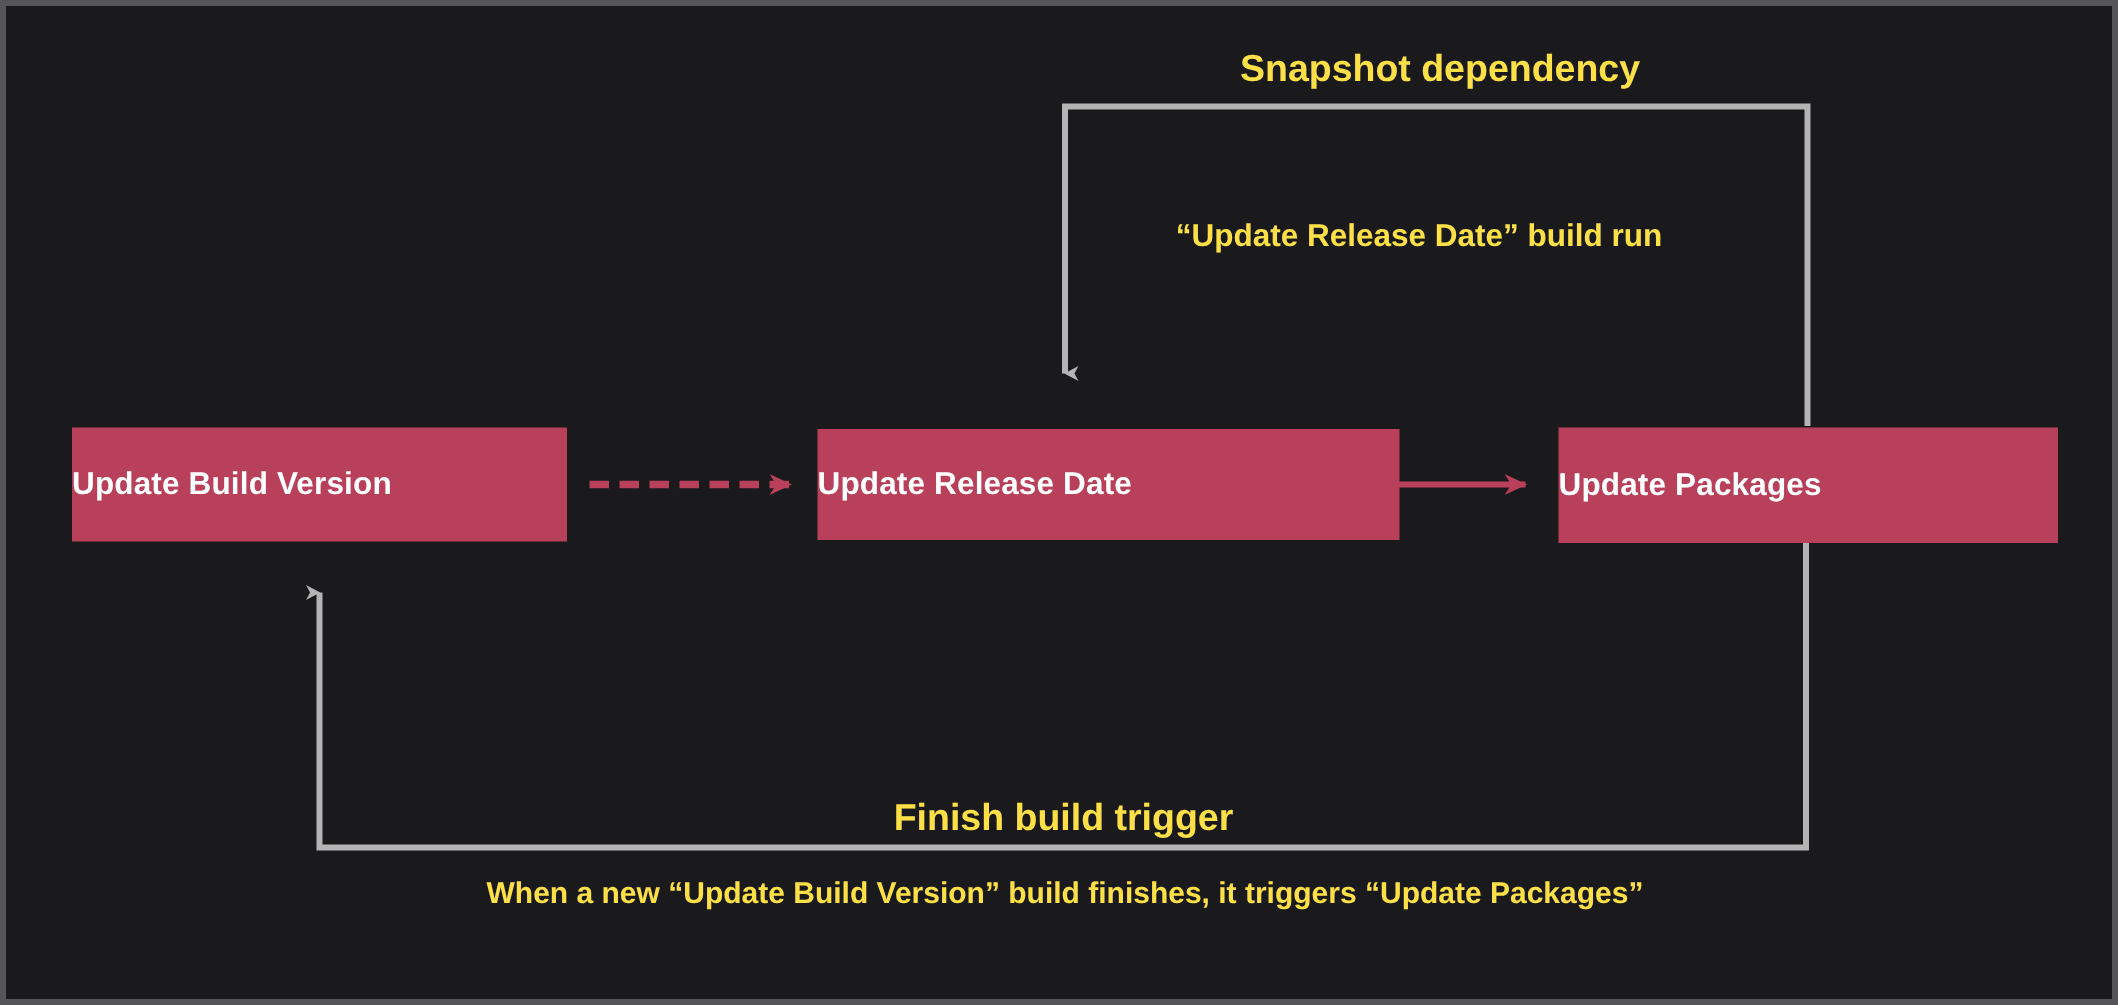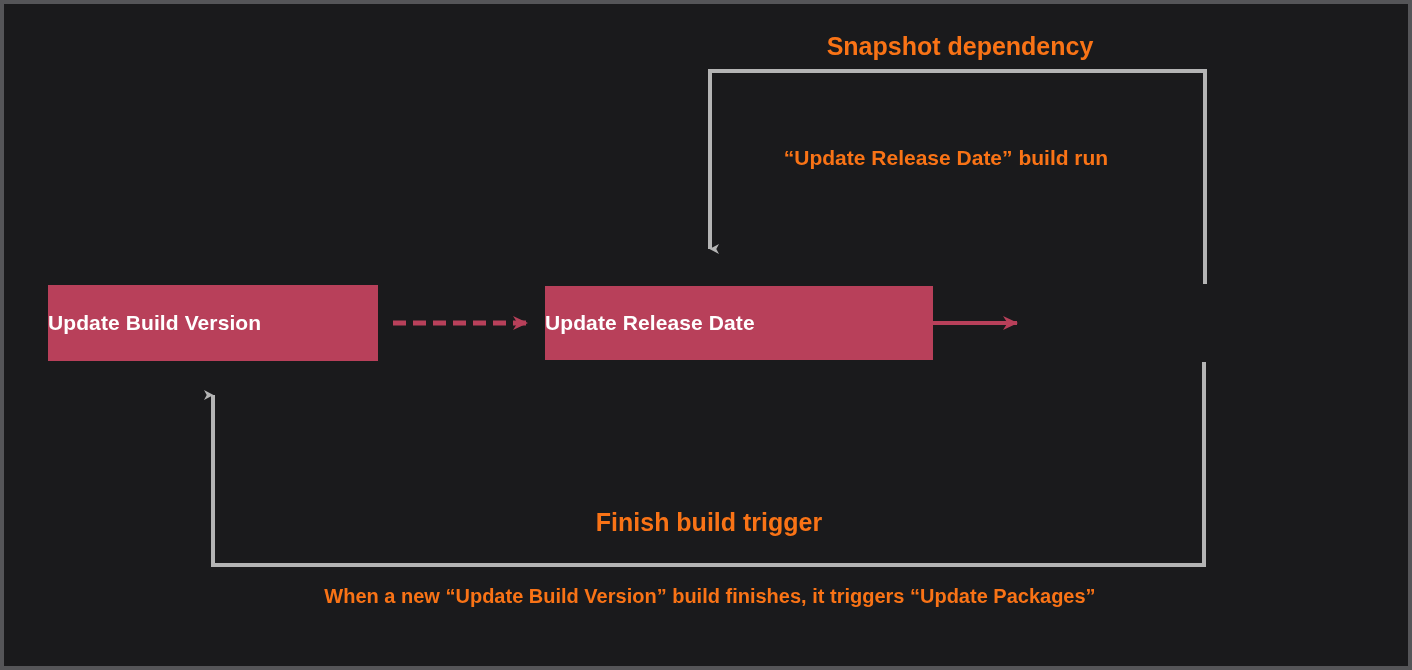--- a/index.html
+++ b/index.html
@@ -35,21 +35,21 @@
   .node-label {
     color: #ffffff;
     font-size: 21px;
     font-weight: bold;
     font-family: "Liberation Sans", sans-serif;
     letter-spacing: 0.1px;
     white-space: nowrap;
   }
   .edge-label {
     position: absolute;
-    color: #f97316;
+    color: #fde047;
     font-weight: bold;
     font-family: "Liberation Sans", sans-serif;
     white-space: nowrap;
     text-align: center;
   }
   .label-title {
     font-size: 25px;
   }
   .label-sub {
     font-size: 21px;
@@ -95,23 +95,26 @@
   </svg>
 
   <div class="node-box" style="left:44px; top:281px; width:330px; height:76px;">
     <span class="node-label">Update Build Version</span>
   </div>
 
   <div class="node-box" style="left:541px; top:282px; width:388px; height:74px;">
     <span class="node-label">Update Release Date</span>
   </div>
 
+  <div class="node-box" style="left:1035px; top:281px; width:333px; height:77px;">
+    <span class="node-label">Update Packages</span>
+  </div>
 
   <div class="edge-label label-title" style="left:756px; top:28px; width:400px;">Snapshot dependency</div>
 
 
   <div class="edge-label label-sub" style="left:692px; top:132px; width:500px;">“Update Release Date” build run</div>
 
-  <div class="edge-label label-title" style="left:505px; top:504px; width:400px;">Finish build trigger</div>
+  <div class="edge-label label-title" style="left:505px; top:527px; width:400px;">Finish build trigger</div>
 
   <div class="edge-label label-caption" style="left:206px; top:581px; width:1000px;">When a new “Update Build Version” build finishes, it triggers “Update Packages”</div>
 
 </div>
 
 </body></html>

